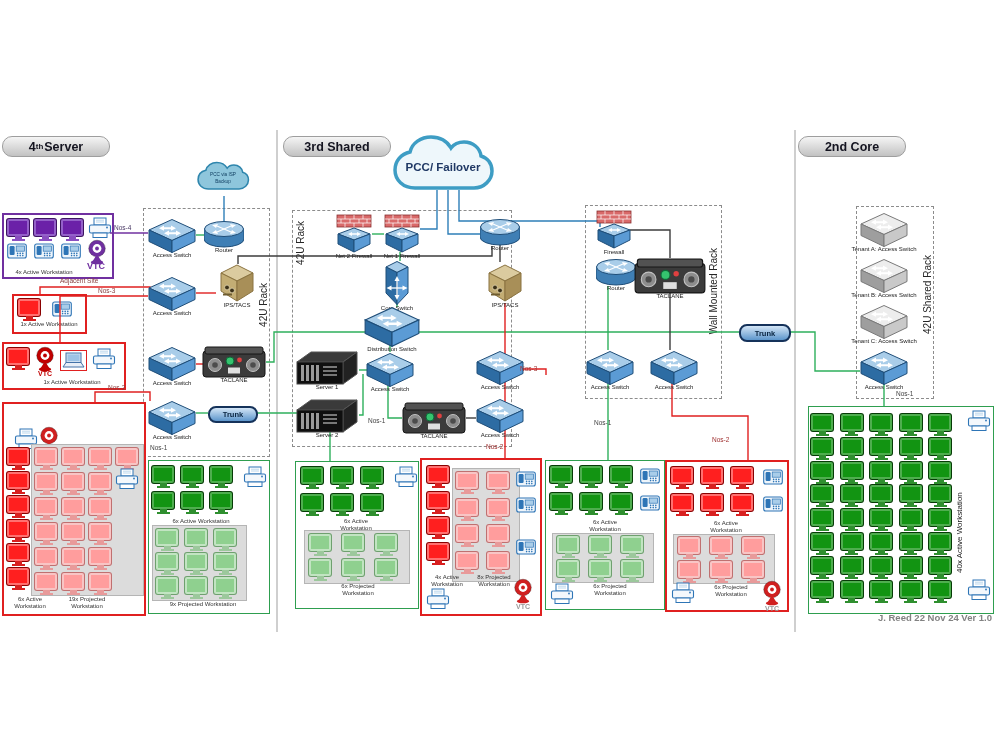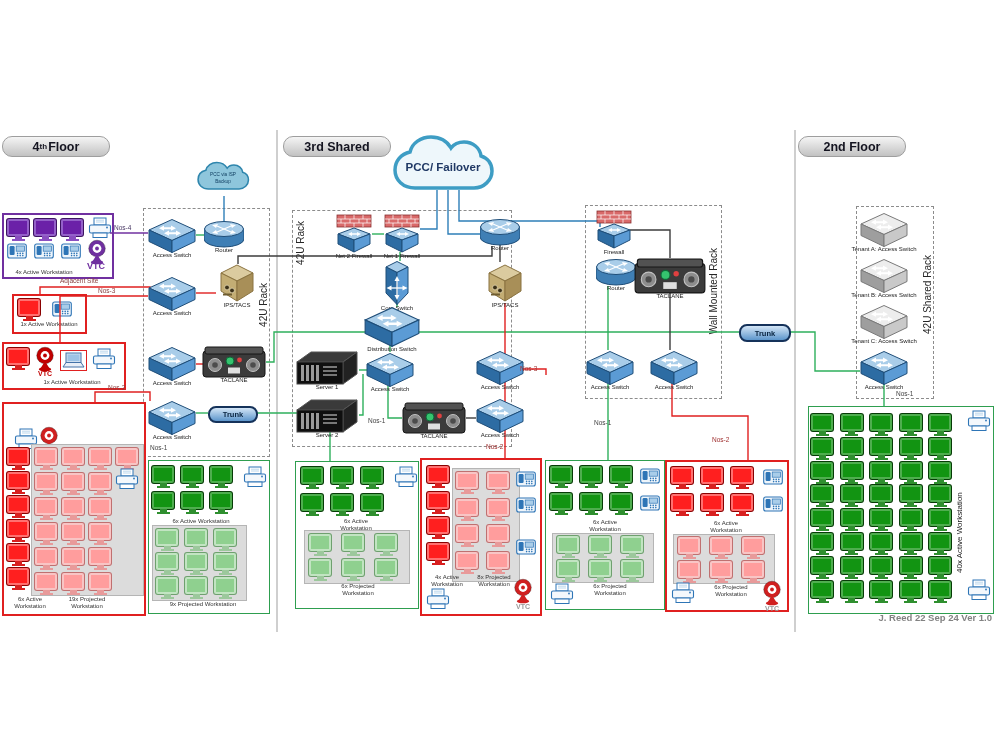--- a/index.html
+++ b/index.html
@@ -54,24 +54,24 @@
 <body>
 
 <div id="stage">
 
   <div class="sep" style="left:276px;top:130px;height:502px;"></div>
   <div class="sep" style="left:794px;top:130px;height:502px;"></div>
 
   <div class="floor-pill" style="left:2px;top:136px;">
       <span>4</span>
       <sup>th</sup>
-      <span> Floor</span>
+      <span> Server</span>
     </div>
   <div class="floor-pill" style="left:283px;top:136px;">3rd Shared</div>
-  <div class="floor-pill" style="left:798px;top:136px;">2nd Floor</div>
+  <div class="floor-pill" style="left:798px;top:136px;">2nd Core</div>
 
   <div class="rackbox" style="left:143px;top:208px;width:125px;height:247px;">
     <span class="vlab" style="right:0px;top:74px;">42U Rack</span>
   </div>
   <div class="rackbox" style="left:292px;top:210px;width:218px;height:235px;">
     <span class="vlab" style="left:2px;top:10px;">42U Rack</span>
   </div>
   <div class="rackbox" style="left:585px;top:205px;width:135px;height:192px;">
     <span class="vlab" style="right:2px;top:42px;">Wall Mounted Rack</span>
   </div>
@@ -85,21 +85,21 @@
     <text x="52" y="42" text-anchor="middle" font-size="9" fill="#0d3b5e">Backup</text>
   </svg>
   <svg style="position:absolute;left:390px;top:134px;z-index:5;" width="106" height="62" viewBox="0 0 104 62">
     <path d="M24,54 C12,54 4,46 4,36 C4,27 10,20 19,18 C21,9 30,3 40,3 C49,3 56,7 60,14 C63,10 68,8 73,8 C82,8 89,14 90,22 C97,24 101,30 101,37 C101,46 93,54 83,54 Z" fill="#eef7fb" stroke="#3e9dc4" stroke-width="3.5"></path>
     <text x="52" y="37" text-anchor="middle" font-size="11.5" font-weight="bold" fill="#1f3864">PCC/ Failover</text>
   </svg>
 
   <div class="trunk" style="left:208px;top:406px;width:46px;height:13px;z-index:5;">Trunk</div>
   <div class="trunk" style="left:739px;top:324px;width:48px;height:14px;z-index:5;">Trunk</div>
 
-  <div class="credit">J. Reed 22 Sep 24 Ver 1.0</div>
+  <div class="credit">J. Reed 22 Nov 24 Ver 1.0</div>
 
   <svg id="links" width="1000" height="750">
       <polyline points="110,233 148,233" fill="none" stroke="#7030a0" stroke-width="1.4"></polyline>
       <polyline points="224,196 224,224" fill="none" stroke="#2e7fb8" stroke-width="1.4"></polyline>
       <polyline points="196,235 206,235" fill="none" stroke="#2eb05c" stroke-width="1.4"></polyline>
       <polyline points="40,294 40,287 150,287 150,293" fill="none" stroke="#e02020" stroke-width="1.4"></polyline>
       <polyline points="60,342 60,296 148,296" fill="none" stroke="#e02020" stroke-width="1.4"></polyline>
       <polyline points="196,293 216,293" fill="none" stroke="#e02020" stroke-width="1.4"></polyline>
       <polyline points="238,264 238,256 492,256 492,246" fill="none" stroke="#3c3c3c" stroke-width="1.4"></polyline>
       <polyline points="196,364 204,364" fill="none" stroke="#e02020" stroke-width="1.4"></polyline>

